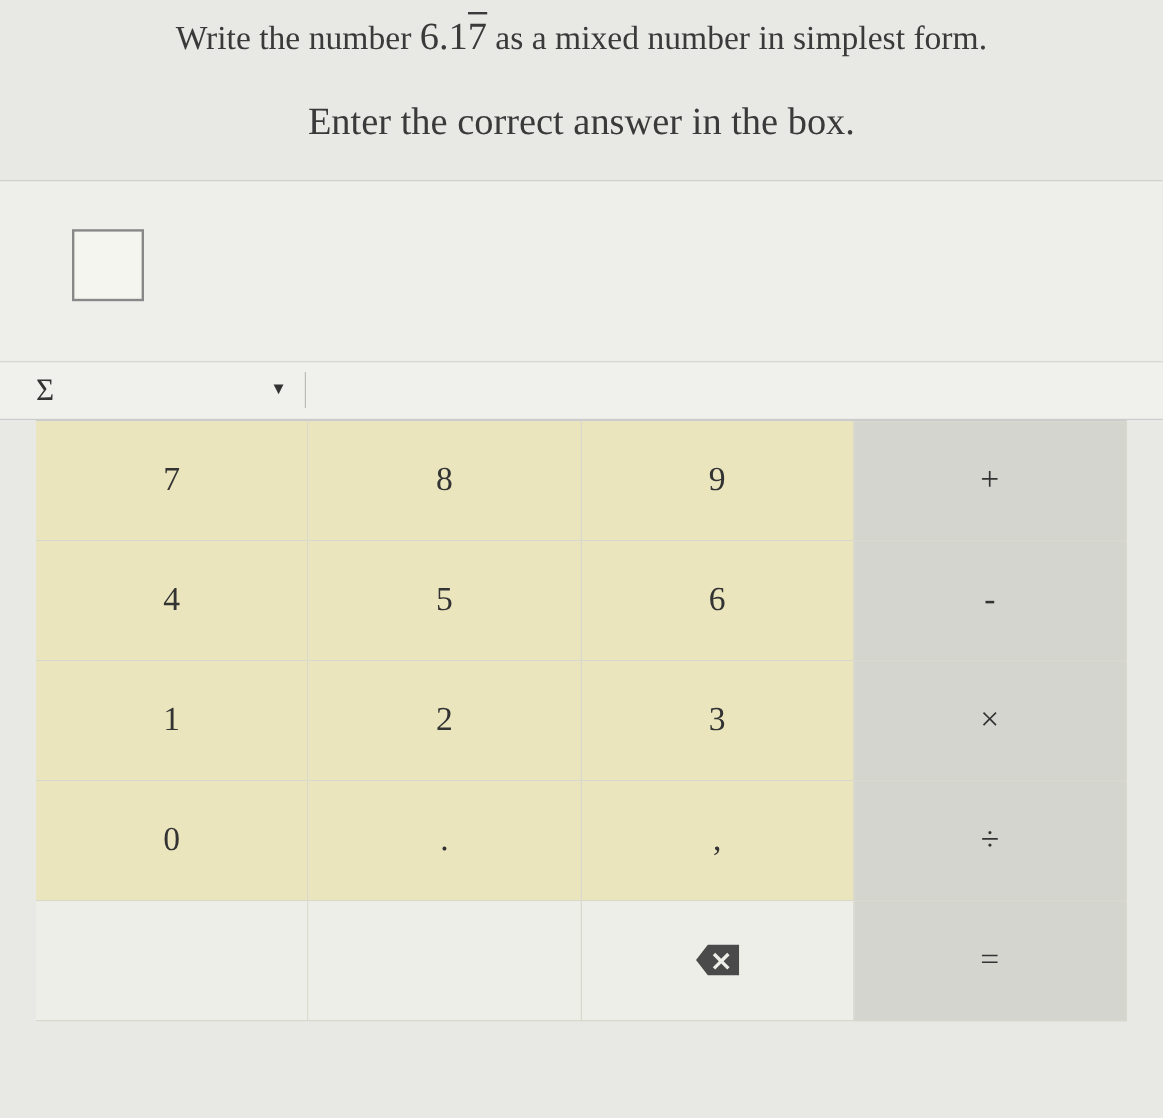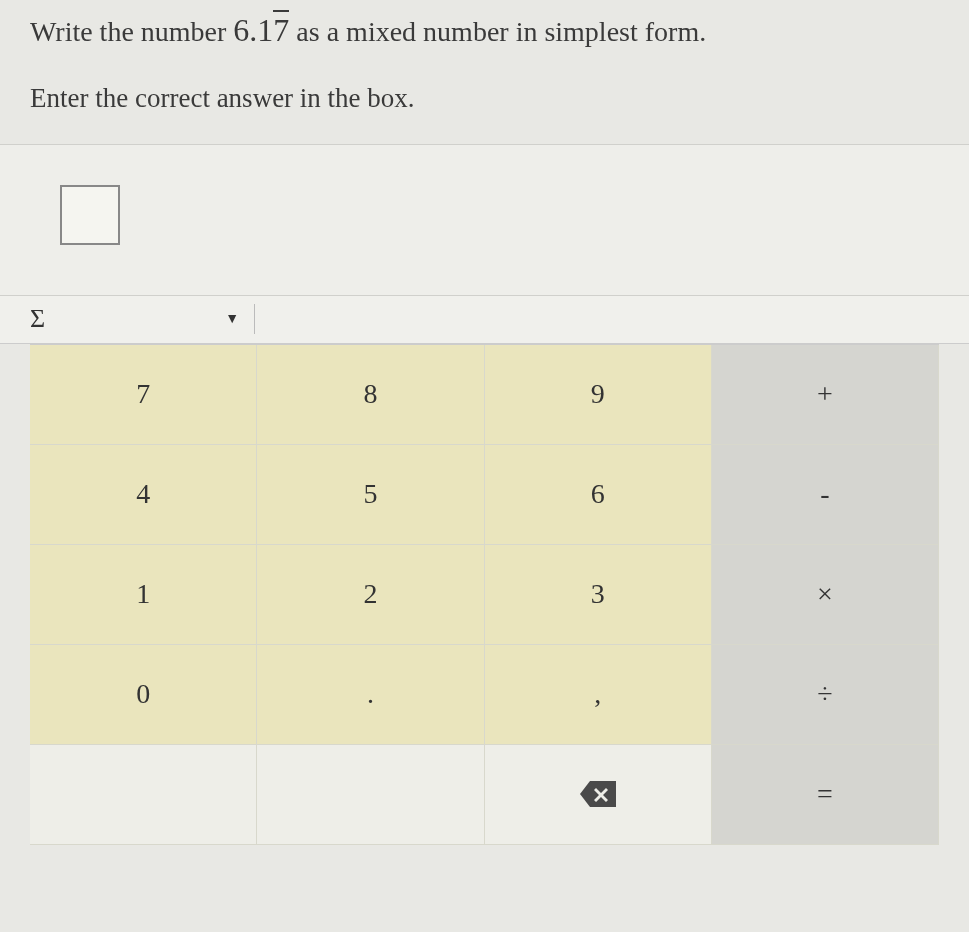--- a/index.html
+++ b/index.html
@@ -6,38 +6,39 @@
     body {
       font-family: Georgia, 'Times New Roman', serif;
       background: #e8e8e4;
       width: 969px;
       height: 932px;
       overflow: hidden;
       color: #333;
     }
     .question-area {
       padding: 8px 30px 20px 30px;
+      text-align: center;
     }
     .question-line {
       font-size: 28px;
       color: #3a3a3a;
       line-height: 1.4;
       margin-bottom: 30px;
     }
     .number-expr {
       font-size: 32px;
       position: relative;
       display: inline-block;
     }
     .overline {
       border-top: 2px solid #3a3a3a;
       padding-top: 0;
     }
     .instruction {
-      font-size: 27px;
+      font-size: 32px;
       color: #3a3a3a;
     }
     .answer-area {
       background: #eeeeea;
       border-top: 1px solid #d0d0cc;
       border-bottom: 1px solid #d0d0cc;
       padding: 40px 60px 50px 60px;
       margin-top: 10px;
     }
     .answer-box {

